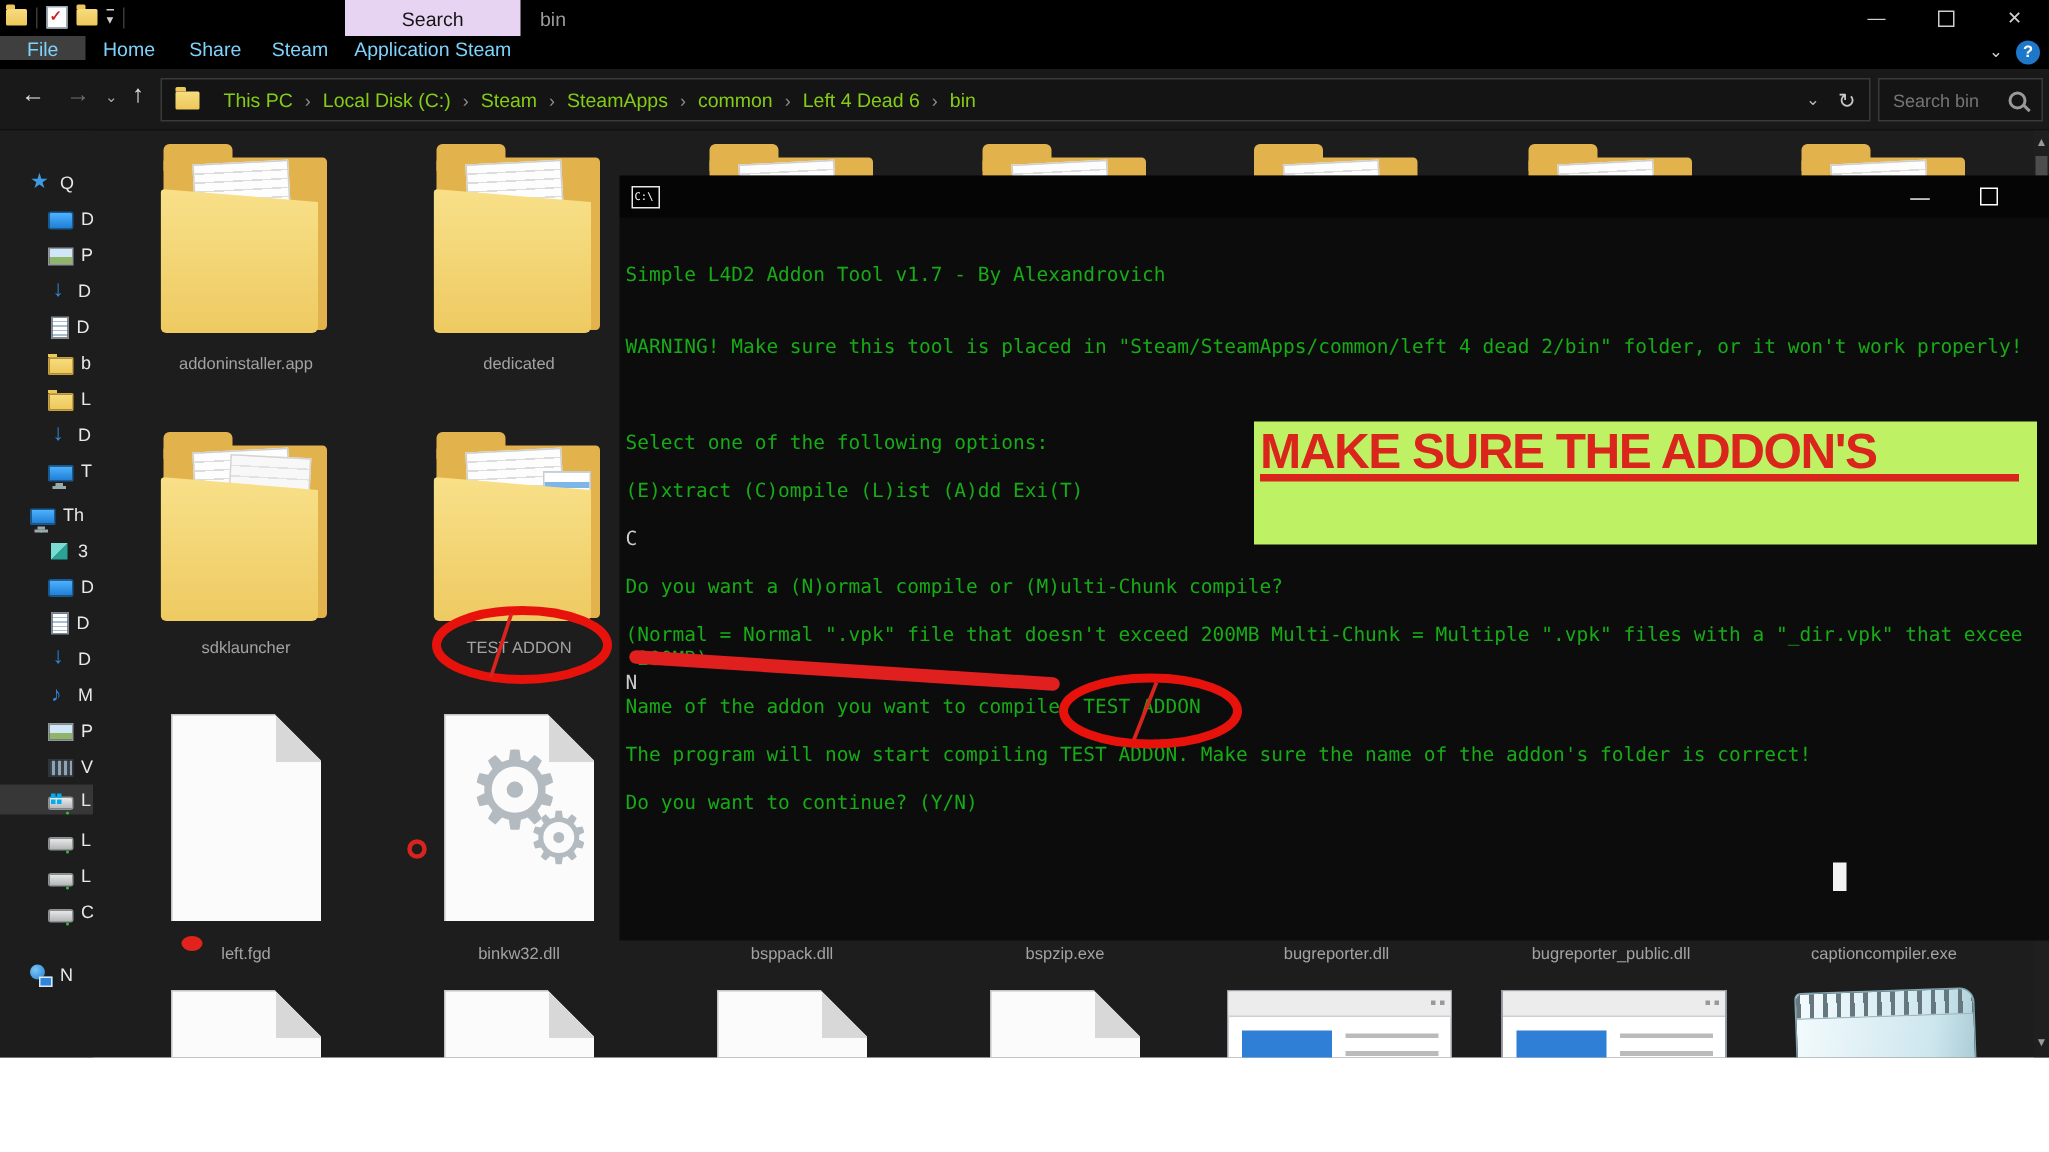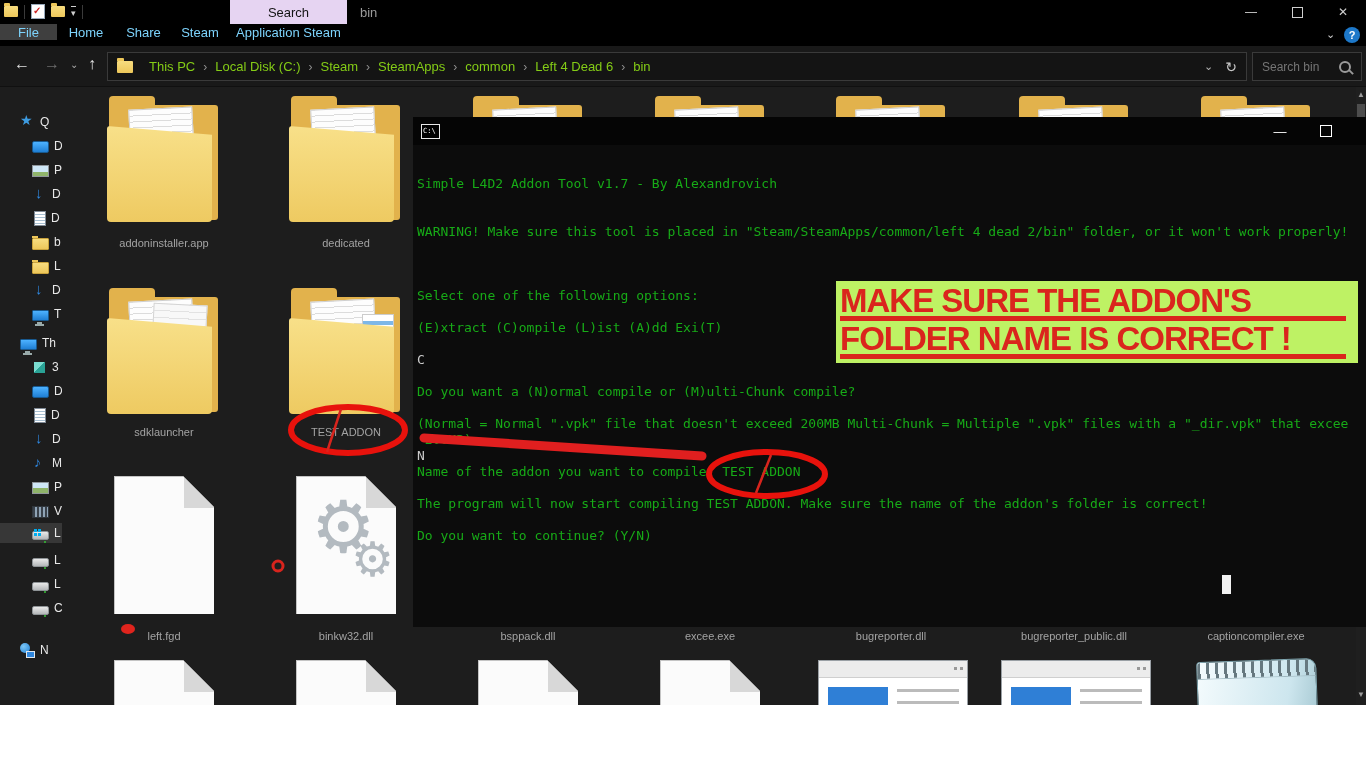--- a/index.html
+++ b/index.html
@@ -365,21 +365,21 @@
         <div class="doc-fold"></div>
       </div>
   <div class="flabel" style="left:73px;top:630px">left.fgd</div>
   <div class="doc-lg" style="left:296px;top:476px">
         <div class="doc-fold"></div>
     <span class="gear" style="left:14px;top:14px;font-size:72px">⚙</span>
     <span class="gear" style="left:54px;top:58px;font-size:48px">⚙</span>
   </div>
   <div class="flabel" style="left:255px;top:630px">binkw32.dll</div>
   <div class="flabel" style="left:437px;top:630px">bsppack.dll</div>
-  <div class="flabel" style="left:619px;top:630px">excee.exe</div>
+  <div class="flabel" style="left:619px;top:630px">bspzip.exe</div>
   <div class="flabel" style="left:800px;top:630px">bugreporter.dll</div>
   <div class="flabel" style="left:983px;top:630px">bugreporter_public.dll</div>
   <div class="flabel" style="left:1165px;top:630px">captioncompiler.exe</div>
 
   <div class="doc-lg" style="left:114px;top:660px">
         <div class="doc-fold"></div>
       </div>
   <div class="doc-lg" style="left:296px;top:660px">
         <div class="doc-fold"></div>
       </div>
@@ -415,21 +415,20 @@
     <div class="con-btn con-min">—</div>
     <div class="con-btn con-max">
           <i></i>
         </div>
     <div class="con-btn con-close">✕</div>
     <div class="con-body"><div class="cline">Simple L4D2 Addon Tool v1.7 - By Alexandrovich</div><div class="cline"> </div><div class="cline"> </div><div class="cline">WARNING! Make sure this tool is placed in "Steam/SteamApps/common/left 4 dead 2/bin" folder, or it won't work properly!</div><div class="cline"> </div><div class="cline"> </div><div class="cline"> </div><div class="cline">Select one of the following options:</div><div class="cline"> </div><div class="cline">(E)xtract (C)ompile (L)ist (A)dd Exi(T)</div><div class="cline"> </div><div class="cline cgray">C</div><div class="cline"> </div><div class="cline">Do you want a (N)ormal compile or (M)ulti-Chunk compile?</div><div class="cline"> </div><div class="cline">(Normal = Normal ".vpk" file that doesn't exceed 200MB Multi-Chunk = Multiple ".vpk" files with a "_dir.vpk" that excee</div><div class="cline"> 200MB)</div><div class="cline cgray">N</div><div class="cline">Name of the addon you want to compile: TEST ADDON</div><div class="cline"> </div><div class="cline">The program will now start compiling TEST ADDON. Make sure the name of the addon's folder is correct!</div><div class="cline"> </div><div class="cline">Do you want to continue? (Y/N)</div></div>
   </div>
 
   <div class="annot">
     <div>MAKE SURE THE ADDON'S</div>
-    <div>FOLDER NAME IS CORRECT !</div>
   </div>
 
  </div>
 
  <svg class="overlay" viewBox="0 0 1366 768">
    <line x1="424" y1="438" x2="702" y2="456" stroke="#e01f1f" stroke-width="9" stroke-linecap="round"></line>
    <ellipse cx="348" cy="430" rx="57" ry="23" fill="none" stroke="#e8120c" stroke-width="6"></ellipse>
    <line x1="327" y1="452" x2="341" y2="409" stroke="#d8241d" stroke-width="2.5"></line>
    <ellipse cx="767" cy="474" rx="58" ry="22" fill="none" stroke="#e8120c" stroke-width="6"></ellipse>
    <line x1="756" y1="493" x2="771" y2="455" stroke="#d8241d" stroke-width="2.5"></line>

